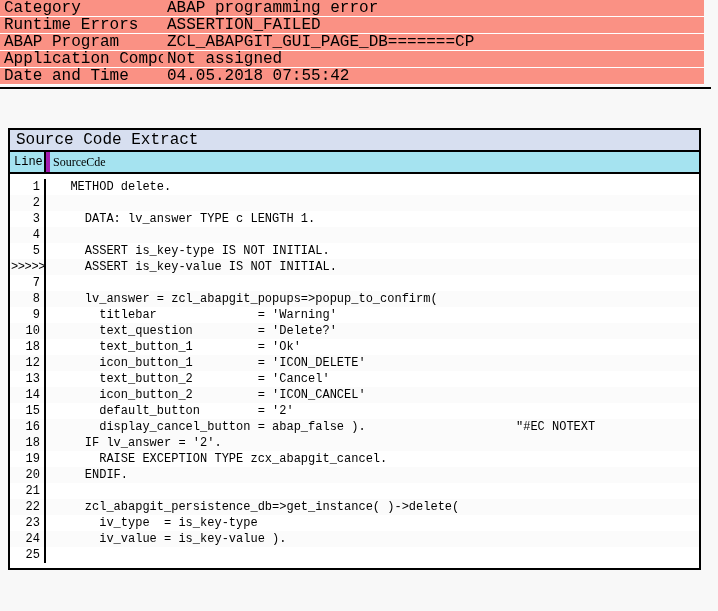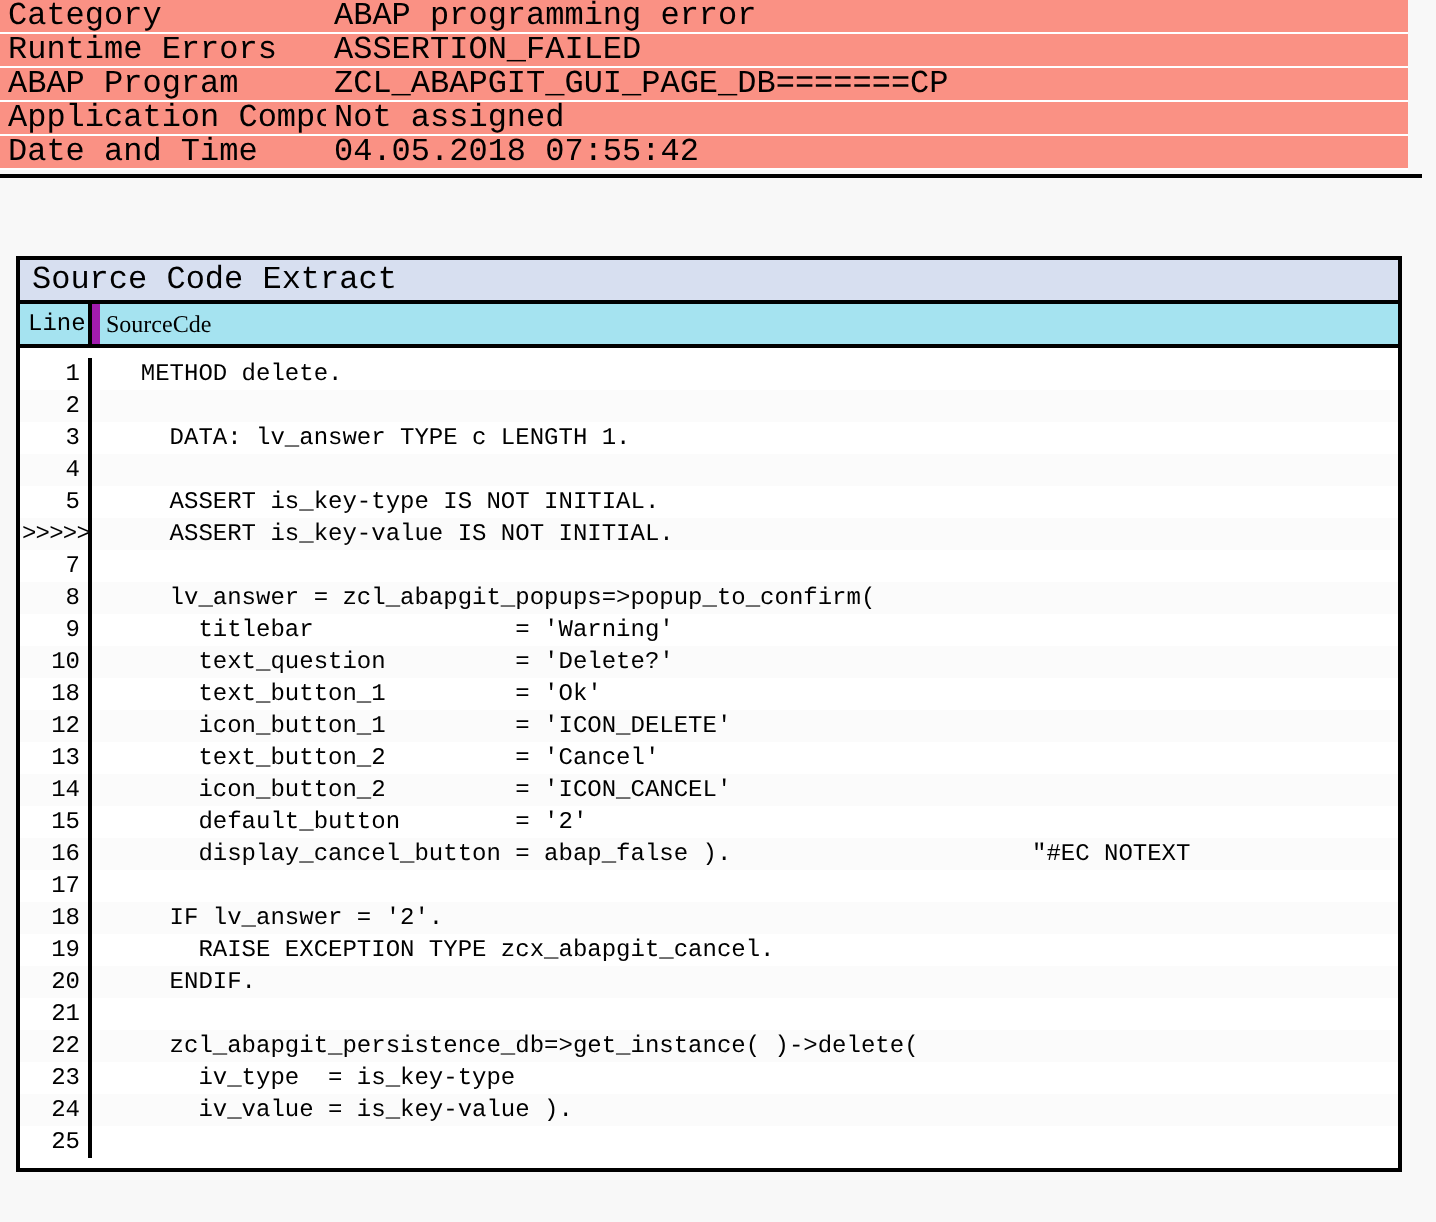--- a/index.html
+++ b/index.html
@@ -229,24 +229,20 @@
         <div class="src"><span>      icon_button_2         = 'ICON_CANCEL'</span></div>
       </div>
       <div class="code-row">
         <div class="ln">15</div>
         <div class="src"><span>      default_button        = '2'</span></div>
       </div>
       <div class="code-row alt">
         <div class="ln">16</div>
         <div class="src"><span>      display_cancel_button = abap_false ).</span><span class="trail">"#EC NOTEXT</span></div>
       </div>
-      <div class="code-row">
-        <div class="ln">17</div>
-        <div class="src"><span></span></div>
-      </div>
       <div class="code-row alt">
         <div class="ln">18</div>
         <div class="src"><span>    IF lv_answer = '2'.</span></div>
       </div>
       <div class="code-row">
         <div class="ln">19</div>
         <div class="src"><span>      RAISE EXCEPTION TYPE zcx_abapgit_cancel.</span></div>
       </div>
       <div class="code-row alt">
         <div class="ln">20</div>

